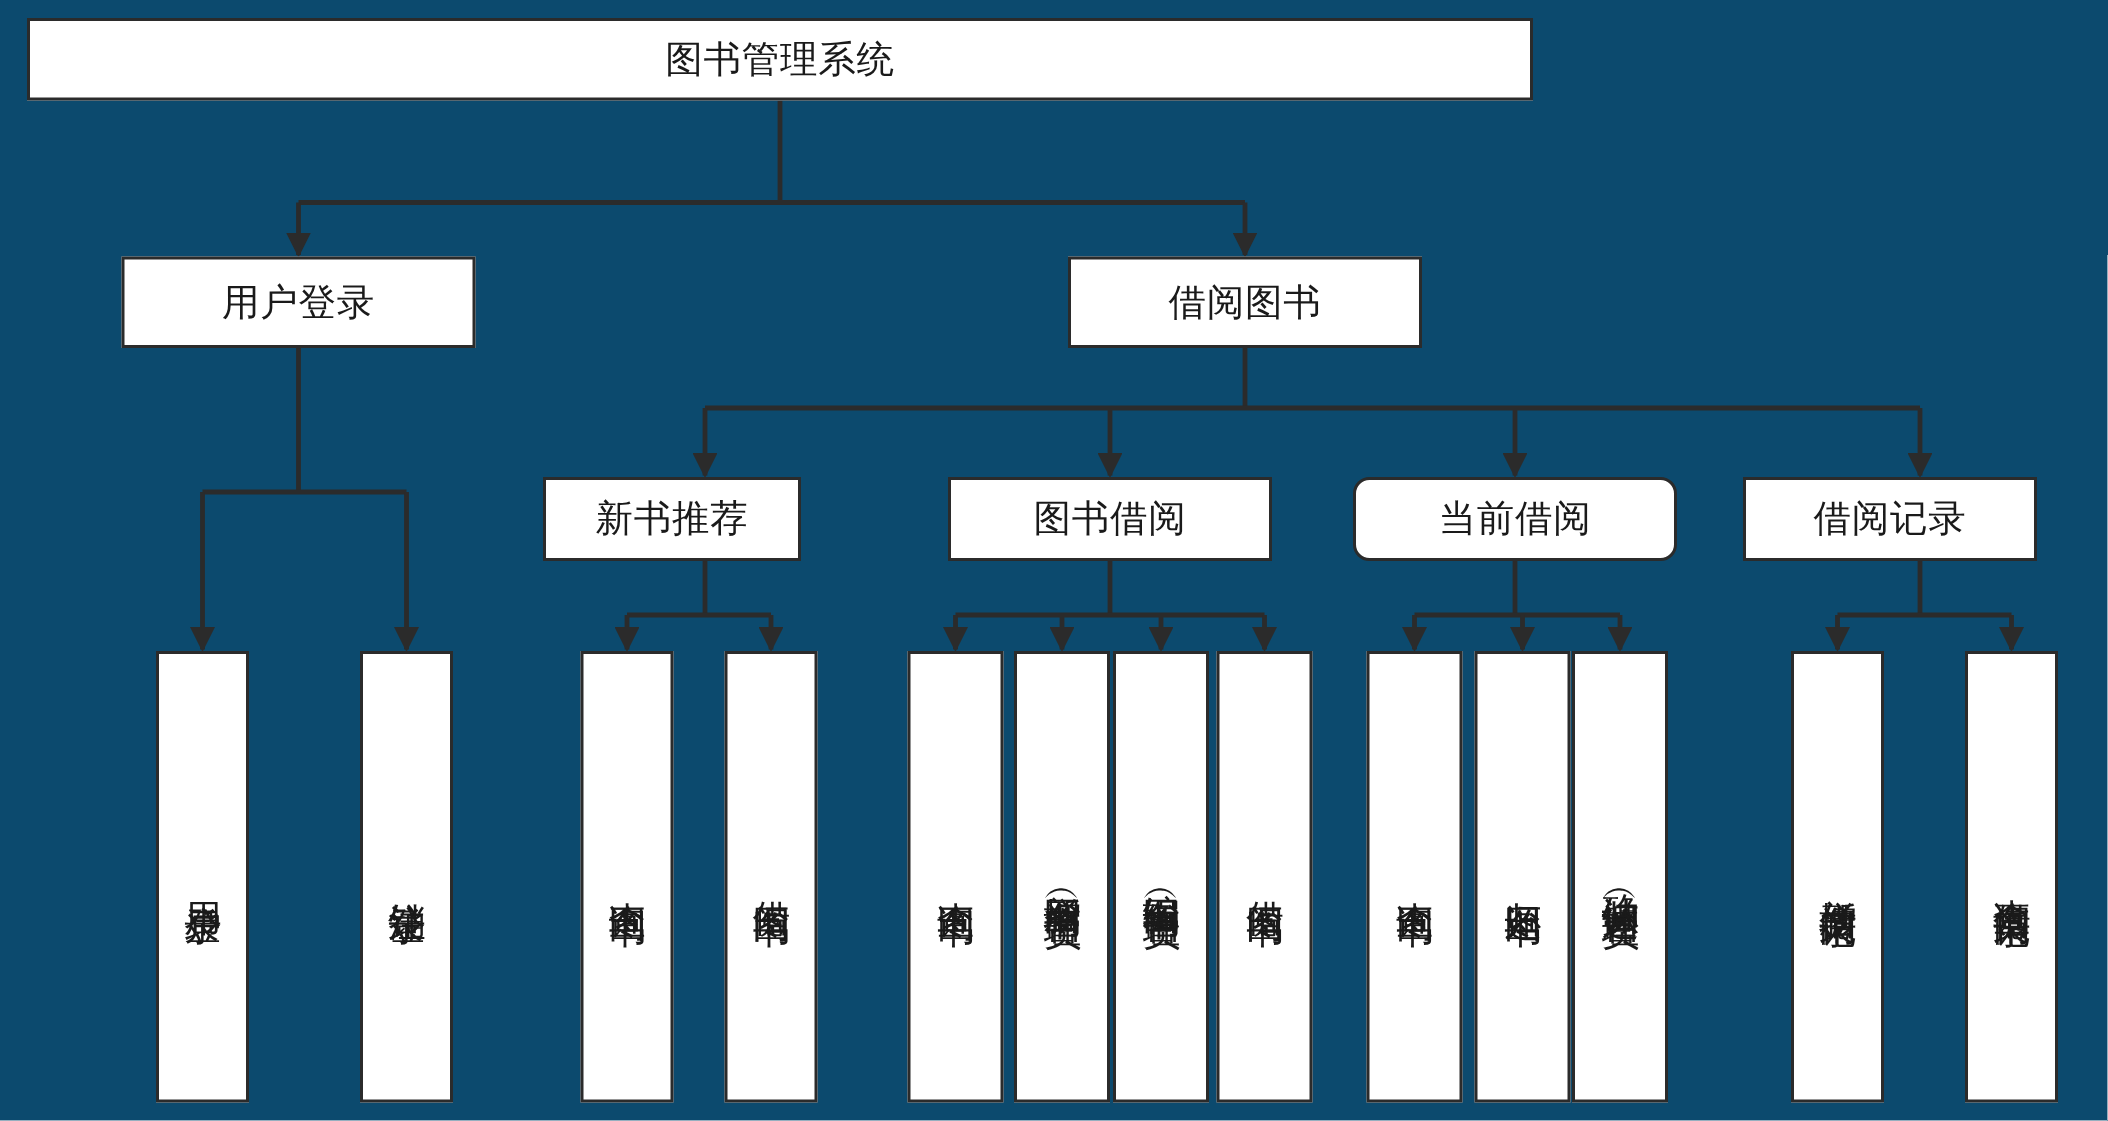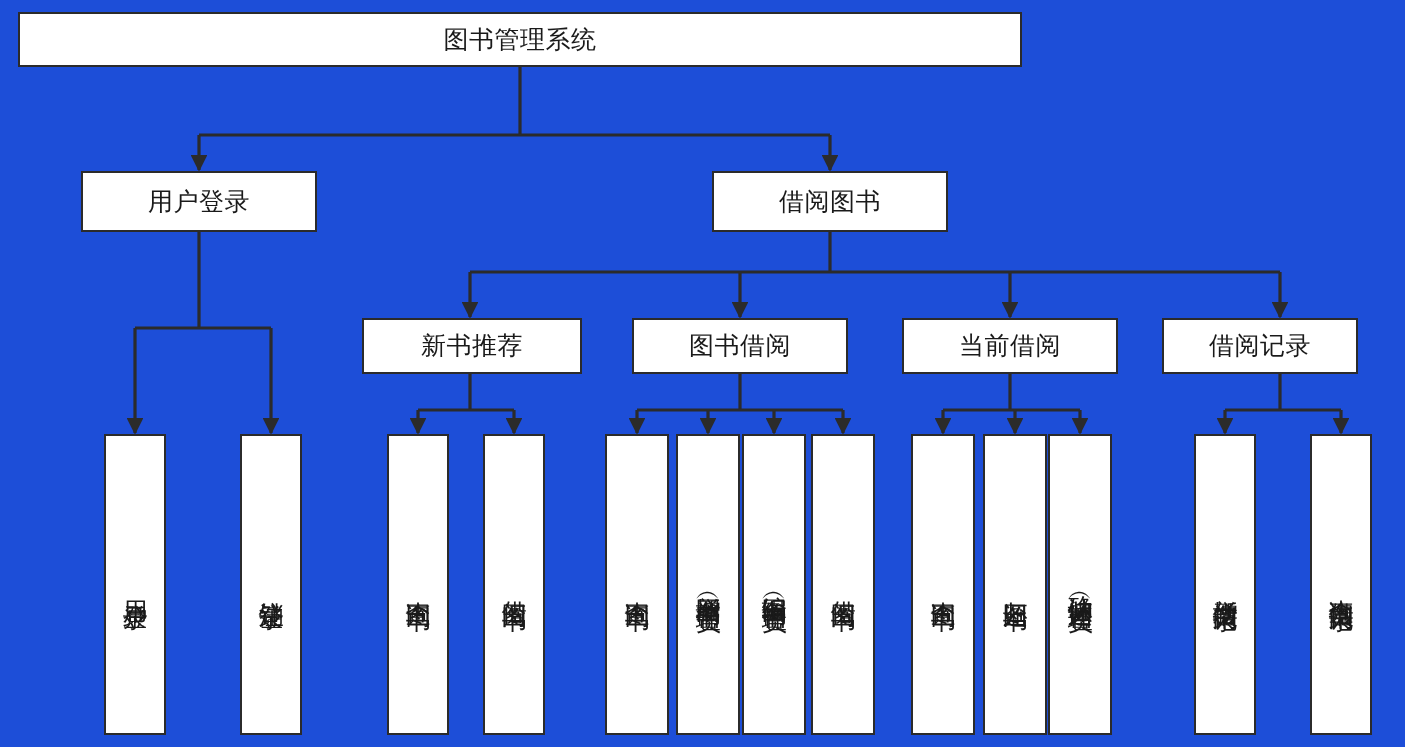--- a/index.html
+++ b/index.html
@@ -8,21 +8,21 @@
     padding: 0;
     background: #ffffff;
   }
   body {
     font-family: "DejaVu Sans", "Liberation Sans", sans-serif;
   }
   #canvas {
     position: relative;
     width: 1405px;
     height: 747px;
-    background: #1d4ed8;
+    background: #0c4a6e;
     overflow: hidden;
   }
   #edges {
     position: absolute;
     left: 0;
     top: 0;
     width: 1405px;
     height: 747px;
   }
   .node {
@@ -113,27 +113,27 @@
   <div id="node-layer">
       <div class="node h" style="left: 18px; top: 12px; width: 1004px; height: 55px;">
         <span class="txt">图书管理系统</span>
       </div>
       <div class="node h" style="left: 81px; top: 171px; width: 236px; height: 61px;">
         <span class="txt">用户登录</span>
       </div>
       <div class="node h" style="left: 712px; top: 171px; width: 236px; height: 61px;">
         <span class="txt">借阅图书</span>
       </div>
-      <div class="node h" style="left: 362px; top: 318px; width: 220px; height: 56px;">
+      <div class="node h" style="left: 362px; top: 318px; width: 172px; height: 56px;">
         <span class="txt">新书推荐</span>
       </div>
       <div class="node h" style="left: 632px; top: 318px; width: 216px; height: 56px;">
         <span class="txt">图书借阅</span>
       </div>
-      <div class="node h" style="left: 902px; top: 318px; width: 216px; height: 56px;">
+      <div class="node h" style="left: 902px; top: 318px; width: 216px; height: 56px; border-radius: 11px;">
         <span class="txt">当前借阅</span>
       </div>
       <div class="node h" style="left: 1162px; top: 318px; width: 196px; height: 56px;">
         <span class="txt">借阅记录</span>
       </div>
       <div class="node v" style="left: 104px; top: 434px; width: 62px; height: 301px;">
         <span class="txt">用户登录</span>
       </div>
       <div class="node v" style="left: 240px; top: 434px; width: 62px; height: 301px;">
         <span class="txt">注销登录</span>

